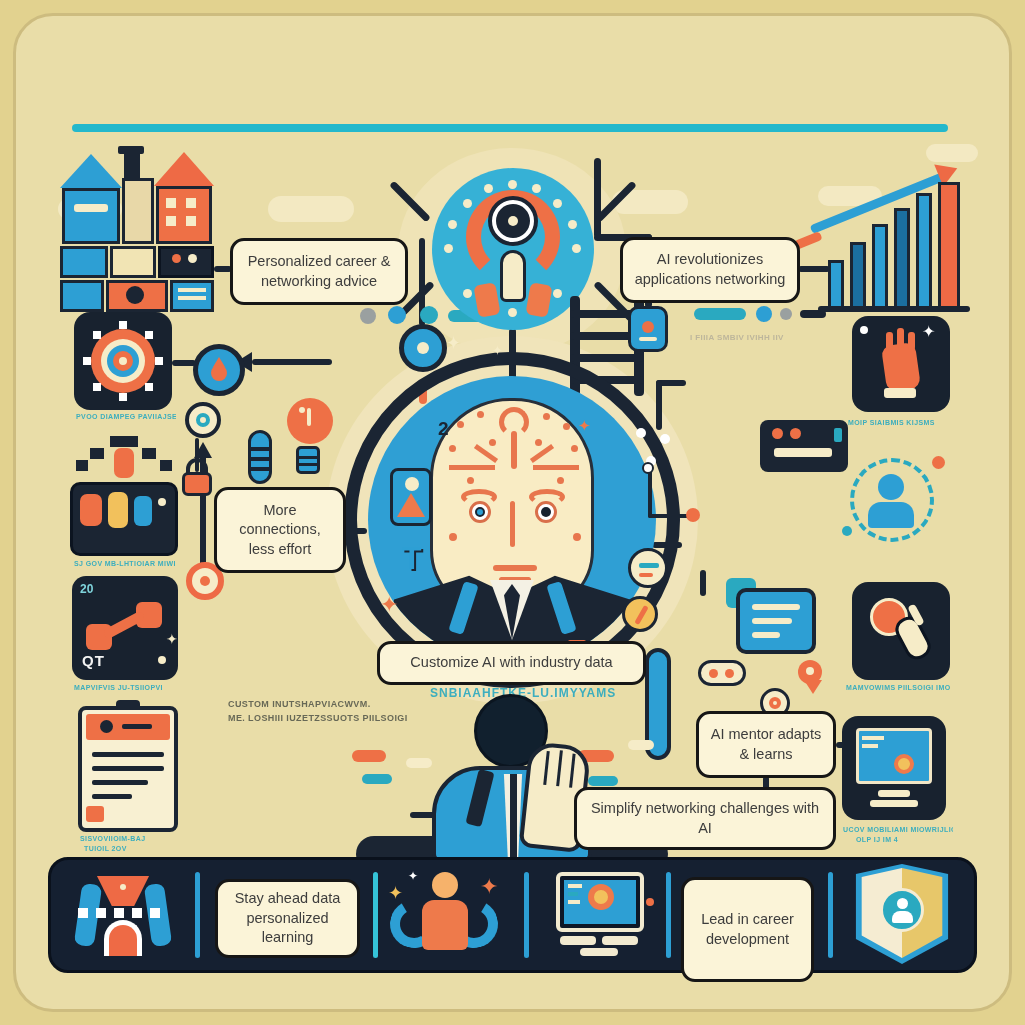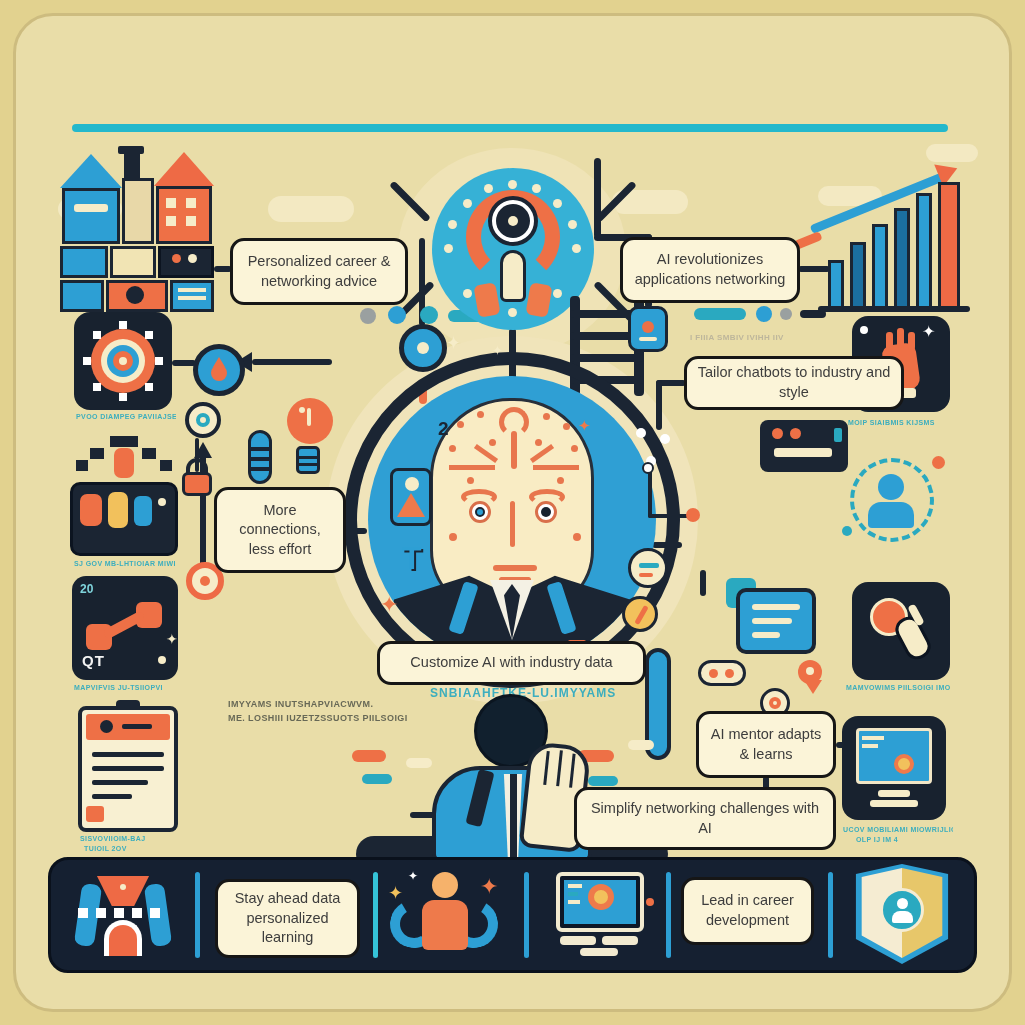--- a/index.html
+++ b/index.html
@@ -361,21 +361,20 @@
 
   <div class="sparkle" style="left:446px;top:334px;font-size:18px;">✦</div>
   <div class="sparkle" style="left:492px;top:344px;font-size:13px;">✦</div>
   <div class="sparkle" style="left:240px;top:540px;font-size:16px;">✦</div>
   <div class="sparkle" style="left:380px;top:594px;font-size:22px;color:#ee7a4b;">✦</div>
   <div class="sparkle" style="left:578px;top:418px;font-size:15px;color:#ee7a4b;">✦</div>
   <div class="sparkle" style="left:166px;top:632px;font-size:14px;">✦</div>
 
   <div class="callout" style="left:230px;top:238px;width:178px;height:67px;">Personalized career &amp; networking advice</div>
   <div class="callout" style="left:620px;top:237px;width:180px;height:66px;">AI revolutionizes applications networking</div>
-  <div class="callout" style="left:684px;top:356px;width:220px;height:54px;">Tailor chatbots to industry and style</div>
   <div class="callout" style="left:214px;top:487px;width:132px;height:86px;">More connections, less effort</div>
   <div class="callout" style="left:377px;top:641px;width:269px;height:44px;">Customize AI with industry data</div>
   <div class="callout" style="left:696px;top:711px;width:140px;height:67px;">AI mentor adapts &amp; learns</div>
   <div class="callout" style="left:574px;top:787px;width:262px;height:63px;">Simplify networking challenges with AI</div>
 
 
   <div class="bottombar"></div>
   <div class="bbdiv" style="left:195px;"></div>
   <div class="bbdiv" style="left:373px;background:#35c3d8;"></div>
   <div class="bbdiv" style="left:524px;"></div>
@@ -417,28 +416,28 @@
   <div class="abs" style="left:854px;top:864px;width:96px;height:100px;z-index:17;">
     <div class="abs" style="left:0;top:0;width:96px;height:100px;background:#2d9fd4;clip-path:polygon(50% 100%,2% 75%,2% 10%,50% 0,98% 10%,98% 75%);"></div>
     <div class="abs" style="left:6px;top:4px;width:84px;height:90px;background:linear-gradient(90deg,#f5ecd2 0 50%,#e7c76a 50% 100%);clip-path:polygon(50% 100%,2% 75%,2% 10%,50% 0,98% 10%,98% 75%);"></div>
     <div class="abs round teal" style="left:26px;top:24px;width:44px;height:44px;border:3px solid #f5ecd2;">
       <div class="abs round" style="left:14px;top:7px;width:11px;height:11px;background:#ffffff;"></div>
       <div class="abs" style="left:9px;top:20px;width:21px;height:12px;background:#ffffff;border-radius:8px 8px 2px 2px;"></div>
     </div>
   </div>
 
   <div class="callout" style="left:215px;top:879px;width:145px;height:79px;z-index:18;">Stay ahead data personalized learning</div>
-  <div class="callout" style="left:681px;top:877px;width:133px;height:68px;z-index:18;">Lead in career development</div>
+  <div class="callout" style="left:681px;top:877px;width:133px;height:105px;z-index:18;">Lead in career development</div>
 
   <div class="gtext" style="left:76px;top:413px;width:100px;">PVOO DIAMPEG PAVIIAJSE VISS</div>
   <div class="gtext" style="left:74px;top:560px;width:106px;">SJ GOV MB-LHTIOIAR MIWI</div>
   <div class="gtext" style="left:74px;top:684px;width:106px;">MAPVIFVIS JU-TSIIOPVI</div>
   <div class="gtext" style="left:80px;top:835px;width:98px;">SISVOVIIOIM-BAJ</div>
   <div class="gtext" style="left:84px;top:845px;width:90px;">TUIOIL 2OV</div>
   <div class="gtext" style="left:430px;top:686px;width:220px;font-size:12px;letter-spacing:1px;z-index:9;">SNBIAAHFTKE-LU.IMYYAMS</div>
-  <div class="gtext dark" style="left:228px;top:699px;width:190px;font-size:9px;">IMYYAMS INUTSHAPVIACWVM.</div>
+  <div class="gtext dark" style="left:228px;top:699px;width:190px;font-size:9px;">CUSTOM INUTSHAPVIACWVM.</div>
   <div class="gtext dark" style="left:228px;top:713px;width:200px;font-size:9px;">ME. LOSHIII IUZETZSSUOTS PIILSOIGI</div>
   <div class="gtext" style="left:848px;top:419px;width:100px;">MOIP SIAIBMIS KIJSMS</div>
   <div class="gtext" style="left:846px;top:684px;width:104px;">MAMVOWIMS PIILSOIGI IMOV</div>
   <div class="gtext" style="left:843px;top:826px;width:110px;">UCOV MOBILIAMI MIOWRIJLIOI</div>
   <div class="gtext" style="left:856px;top:836px;width:90px;">OLP IJ IM 4</div>
   <div class="gtext faint" style="left:690px;top:333px;width:120px;font-size:8px;">I FIIIA SMBIV IVIHH IIV</div>
 </div>
 
 </body></html>

